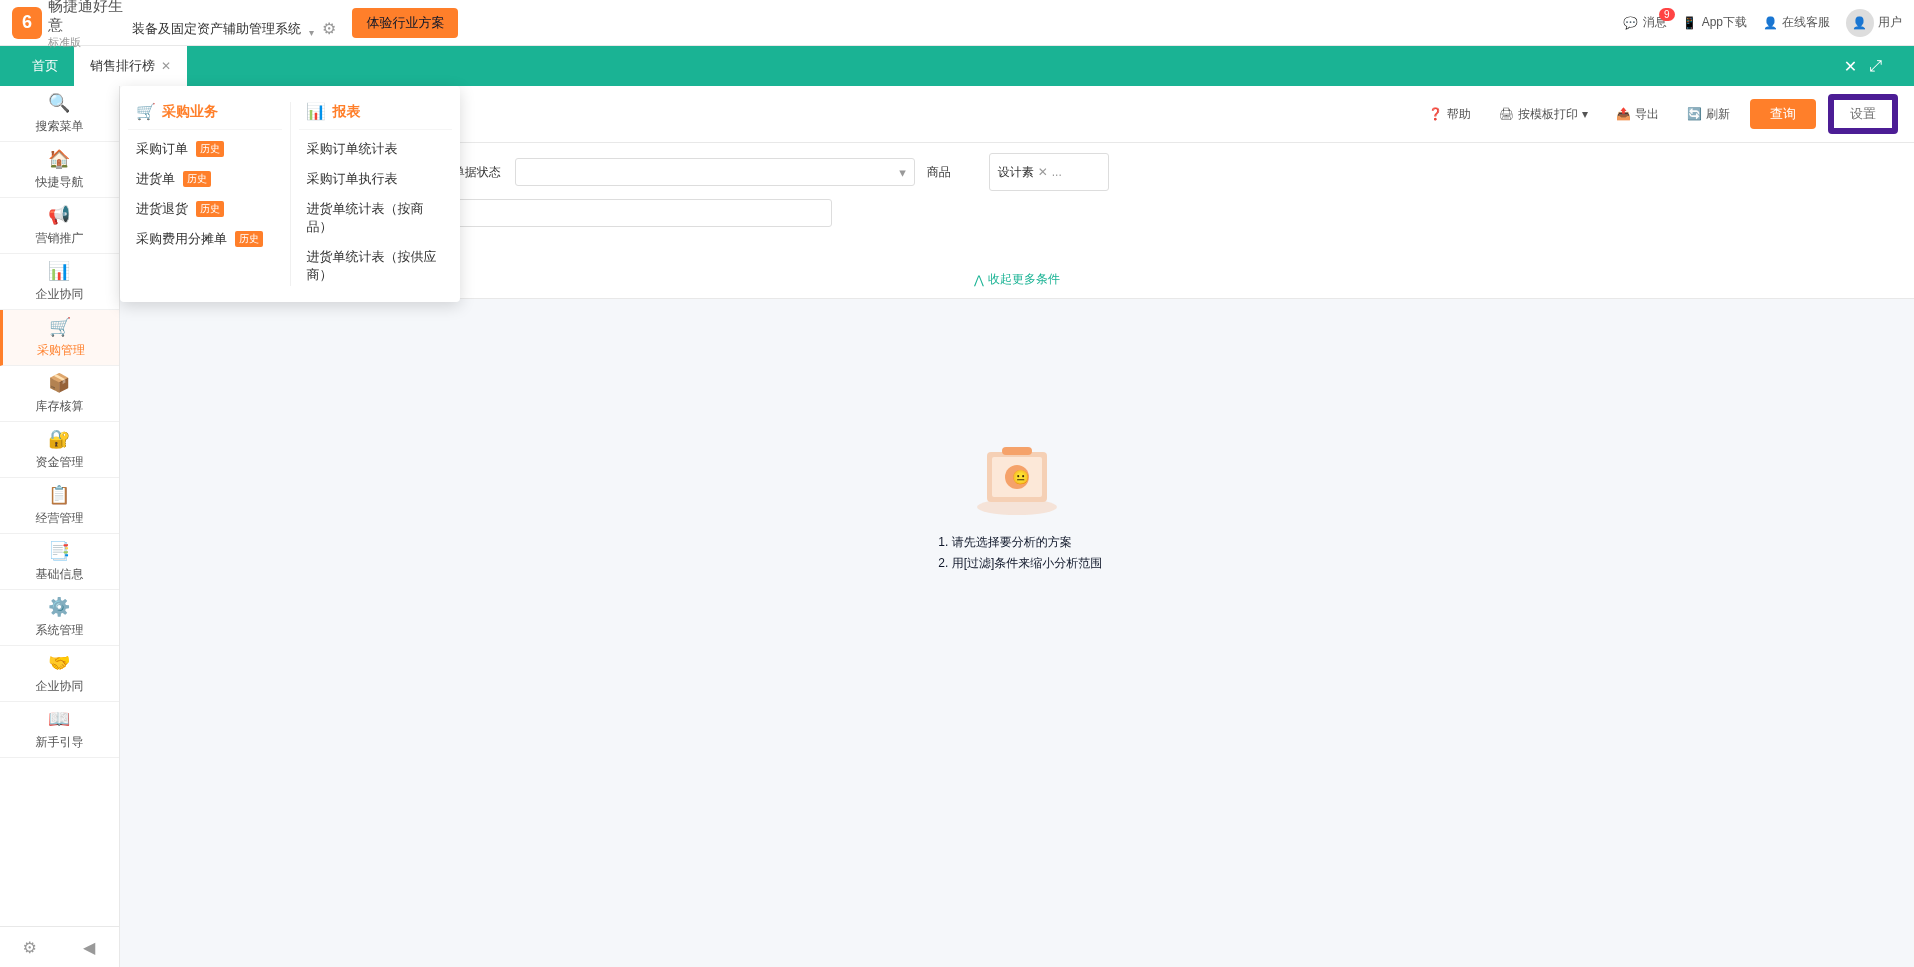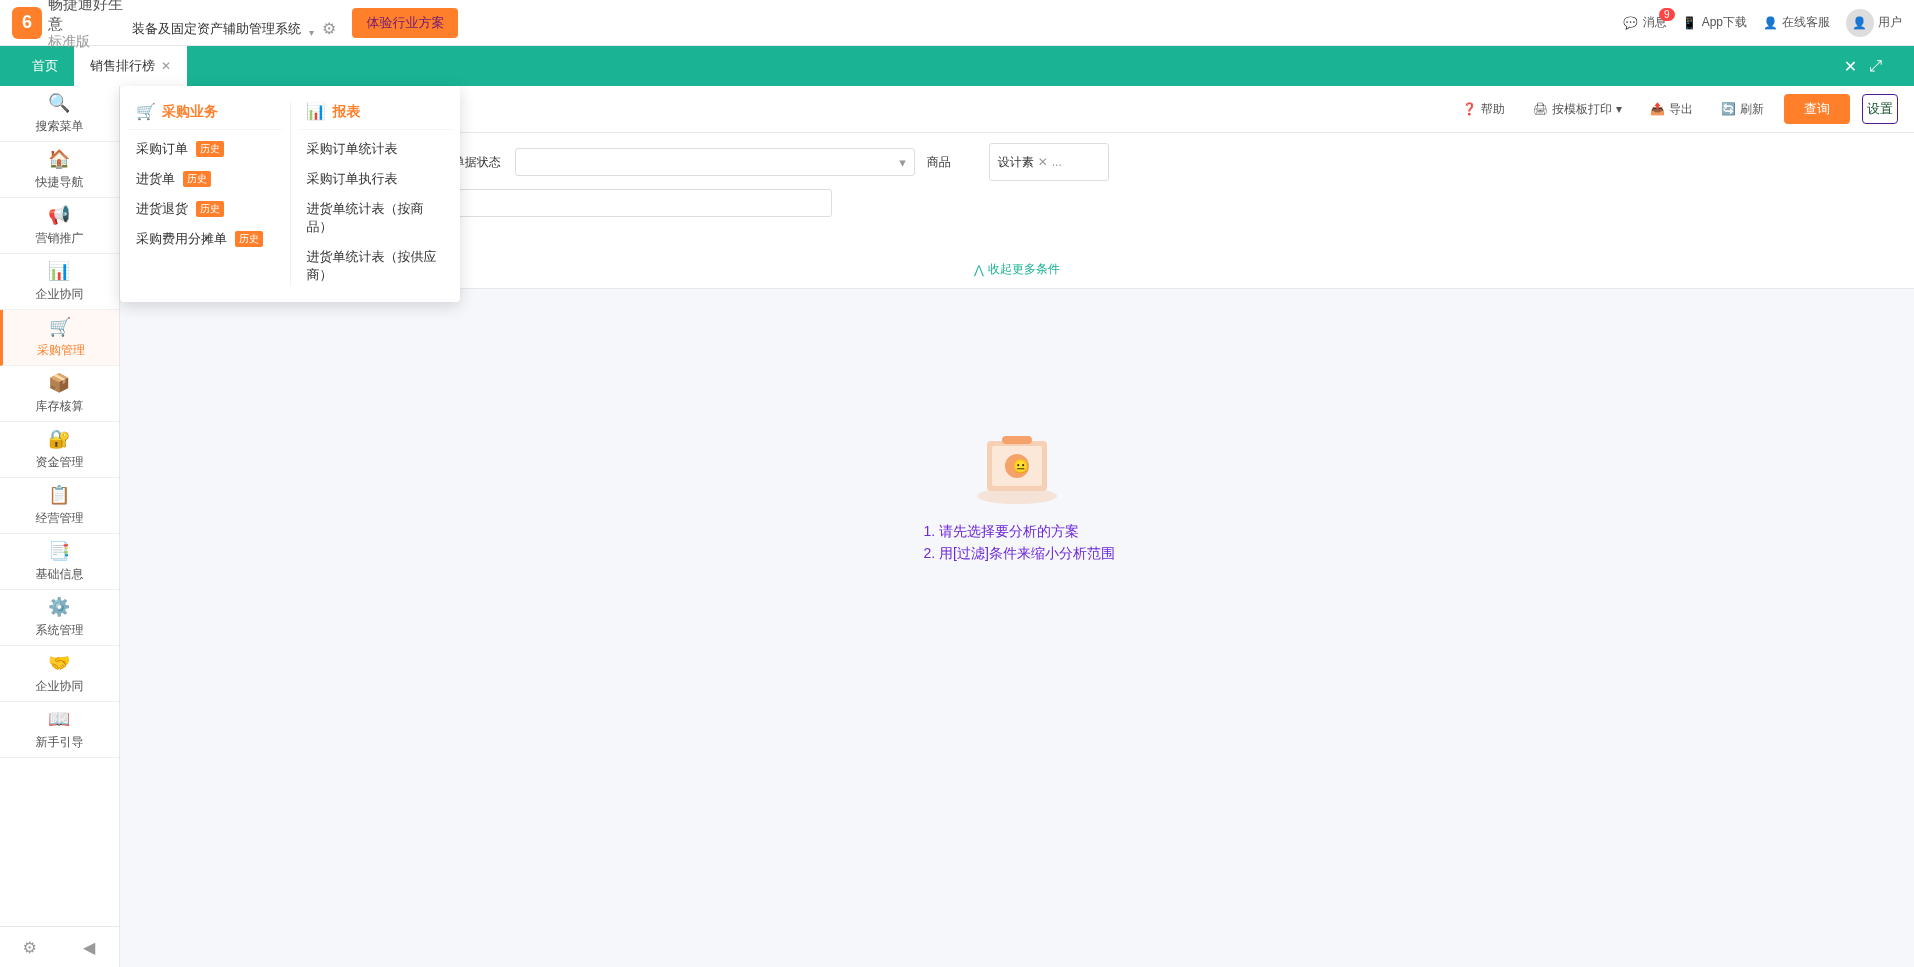--- a/index.html
+++ b/index.html
@@ -23,31 +23,31 @@
       gap: 6px;
     }
     .logo-icon {
       width: 32px; height: 32px;
       background: #ff7f2a;
       border-radius: 6px;
       display: flex; align-items: center; justify-content: center;
       color: white; font-size: 18px; font-weight: bold;
     }
     .logo-text { font-size: 15px; color: #555; line-height: 1.3; }
-    .logo-badge { font-size: 14px; color: #999; }
+    .logo-badge { font-size: 11px; color: #999; }
     .system-title {
       display: flex; align-items: flex-end; gap: 8px; flex: 1;
       font-size: 13px; color: #333;
     }
     .system-title .title-text { color: #333; }
     .dropdown-arrow { color: #999; font-size: 10px; cursor: pointer; }
     .gear-btn { color: #999; cursor: pointer; font-size: 16px; margin-right: 8px; }
     .industry-btn {
       background: #ff7f2a;
-      color: #701a75;
+      color: #0f172a;
       border: none;
       padding: 6px 14px;
       border-radius: 4px;
       cursor: pointer;
       font-size: 13px;
     }
     .header-right {
       display: flex; align-items: center; gap: 16px; margin-left: auto;
     }
     .header-icon-item {
@@ -151,22 +151,22 @@
     .toolbar-btn {
       display: flex; align-items: center; gap: 4px;
       cursor: pointer; color: #555; font-size: 12px; padding: 4px 8px;
       border-radius: 3px;
     }
     .query-btn {
       background: #ff7f2a; color: white; border: none;
       padding: 6px 20px; border-radius: 4px; cursor: pointer; font-size: 13px;
     }
     .set-btn {
-      background: white; color: #14532d; border: 1px solid #4c1d95;
-      padding: 5px 4px; border-radius: 4px; cursor: pointer; font-size: 13px;
+      background: white; color: #737373; border: 6px solid #4c1d95;
+      padding: 5px 16px; border-radius: 4px; cursor: pointer; font-size: 13px;
     }
 
     
     .filter-area {
       background: #fff;
       padding: 10px 16px;
       border-bottom: 1px solid #e8e8e8;
     }
     .filter-row {
       display: flex;
@@ -201,21 +201,21 @@
 
     
     .empty-state {
       display: flex; flex-direction: column; align-items: center; justify-content: center;
       height: 400px; gap: 12px;
     }
     .empty-icon {
       width: 120px; height: 100px;
       position: relative;
     }
-    .empty-text { color: #6d28d9; font-size: 14px; }
+    .empty-text { color: #0f172a; font-size: 12px; }
     .empty-text ol { list-style: decimal; padding-left: 20px; }
     .empty-text li { margin-bottom: 4px; }
 
     
     .dropdown-menu {
       position: absolute;
       top: 86px;
       left: 120px;
       background: white;
       border-radius: 4px;

